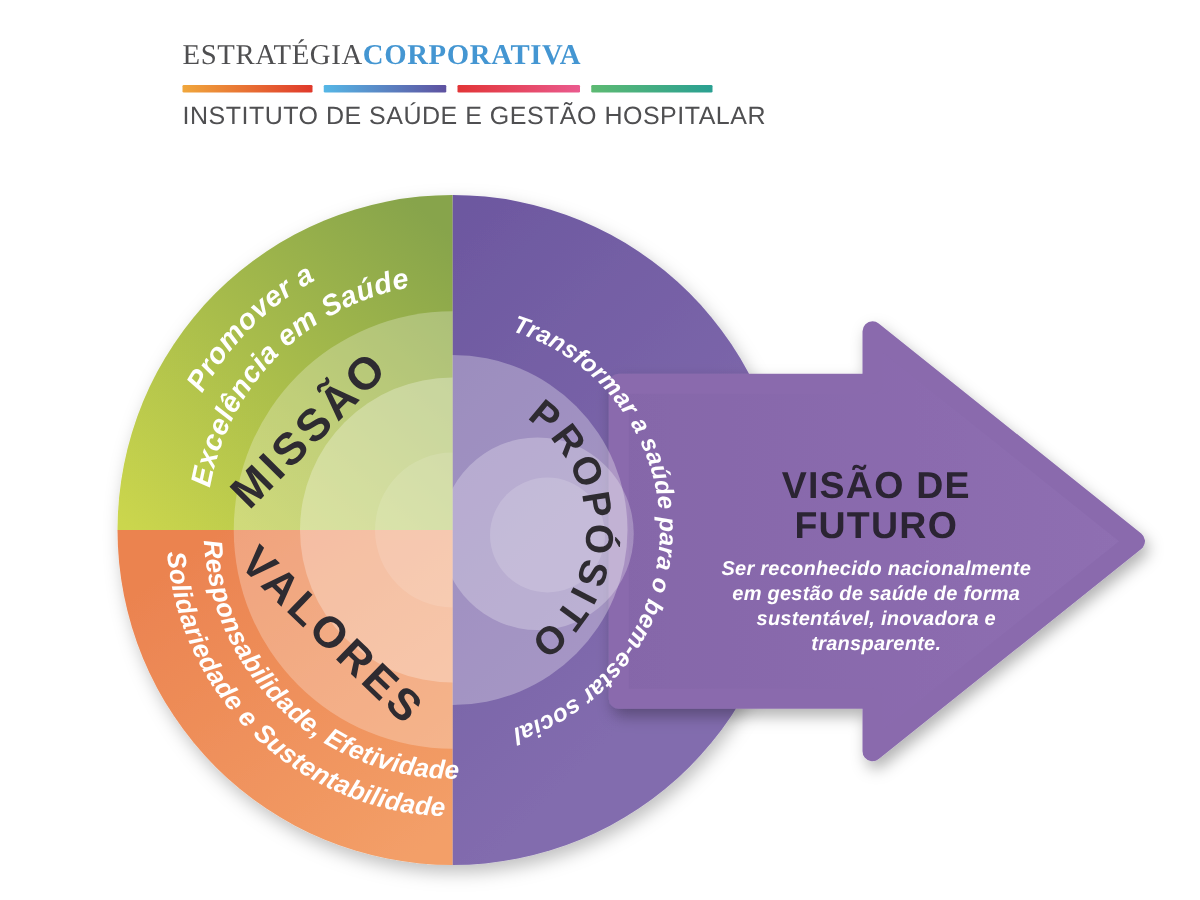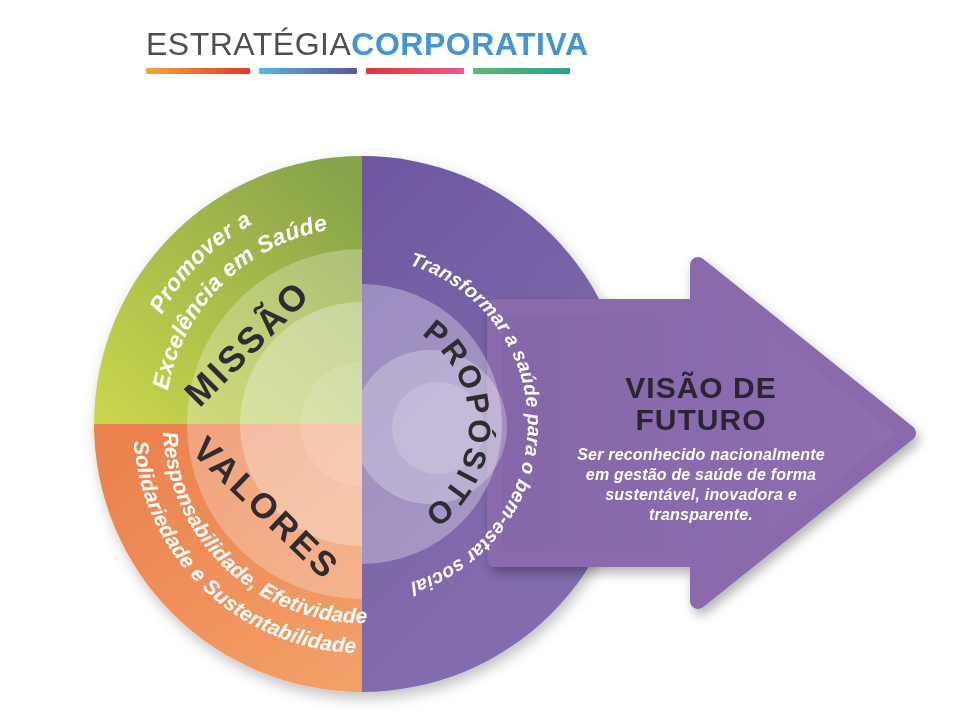--- a/index.html
+++ b/index.html
@@ -2,21 +2,21 @@
 <html><head>
 <meta charset="utf-8">
 <style>
   html,body{margin:0;padding:0;background:#ffffff;}
   .stage{
     position:relative;width:960px;height:720px;overflow:hidden;
     background:#ffffff;font-family:"Liberation Sans",sans-serif;
   }
   
   .logo{position:absolute;left:146px;top:26px;width:470px;}
-  .brand{font-size:32px;line-height:36px;letter-spacing:.5px;white-space:nowrap;}
+  .brand{font-size:23px;line-height:36px;letter-spacing:.5px;white-space:nowrap;font-family:Liberation Serif, serif;}
   .brand .gray{color:#4f4f51;font-weight:400;}
   .brand .blue{color:#4496d2;font-weight:700;}
   .bars{display:flex;gap:9px;margin-top:6px;height:6px;}
   .bars span{height:6px;border-radius:1px;display:block;}
   .bar1{width:104px;background:linear-gradient(90deg,#f0a73c,#e0392b);}
   .bar2{width:98px;background:linear-gradient(90deg,#55b7e6,#5e51a0);}
   .bar3{width:98px;background:linear-gradient(90deg,#e23537,#ea5a8e);}
   .bar4{width:97px;background:linear-gradient(90deg,#5dba72,#2aa092);}
   .subtitle{margin-top:8px;font-size:20px;letter-spacing:.4px;color:#4f4f51;white-space:nowrap;}
   
@@ -37,20 +37,21 @@
   <div class="logo">
     <div class="brand">
       <span class="gray">ESTRATÉGIA</span><span class="blue">CORPORATIVA</span>
     </div>
     <div class="bars">
       <span class="bar1"></span>
       <span class="bar2"></span>
       <span class="bar3"></span>
       <span class="bar4"></span>
     </div>
+    <div class="subtitle">INSTITUTO DE SAÚDE E GESTÃO HOSPITALAR</div>
   </div>
 
   <svg class="diagram" viewBox="0 0 960 720" xmlns="http://www.w3.org/2000/svg">
     <defs>
       <linearGradient id="gradGreen" gradientUnits="userSpaceOnUse" x1="340" y1="170" x2="110" y2="430">
         <stop offset="0" stop-color="#87a44b"></stop>
         <stop offset="1" stop-color="#cbd64d"></stop>
       </linearGradient>
       <linearGradient id="gradOrange" gradientUnits="userSpaceOnUse" x1="150" y1="445" x2="330" y2="685">
         <stop offset="0" stop-color="#eb8350"></stop>

